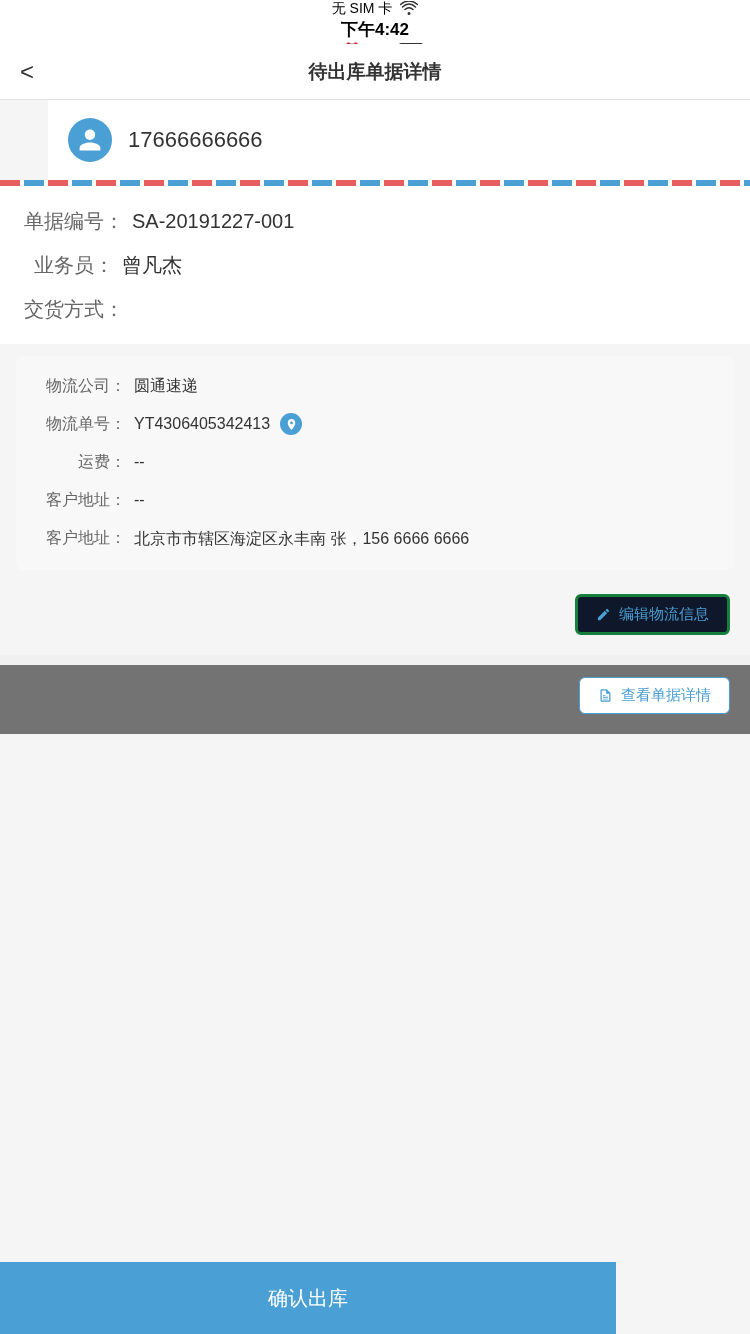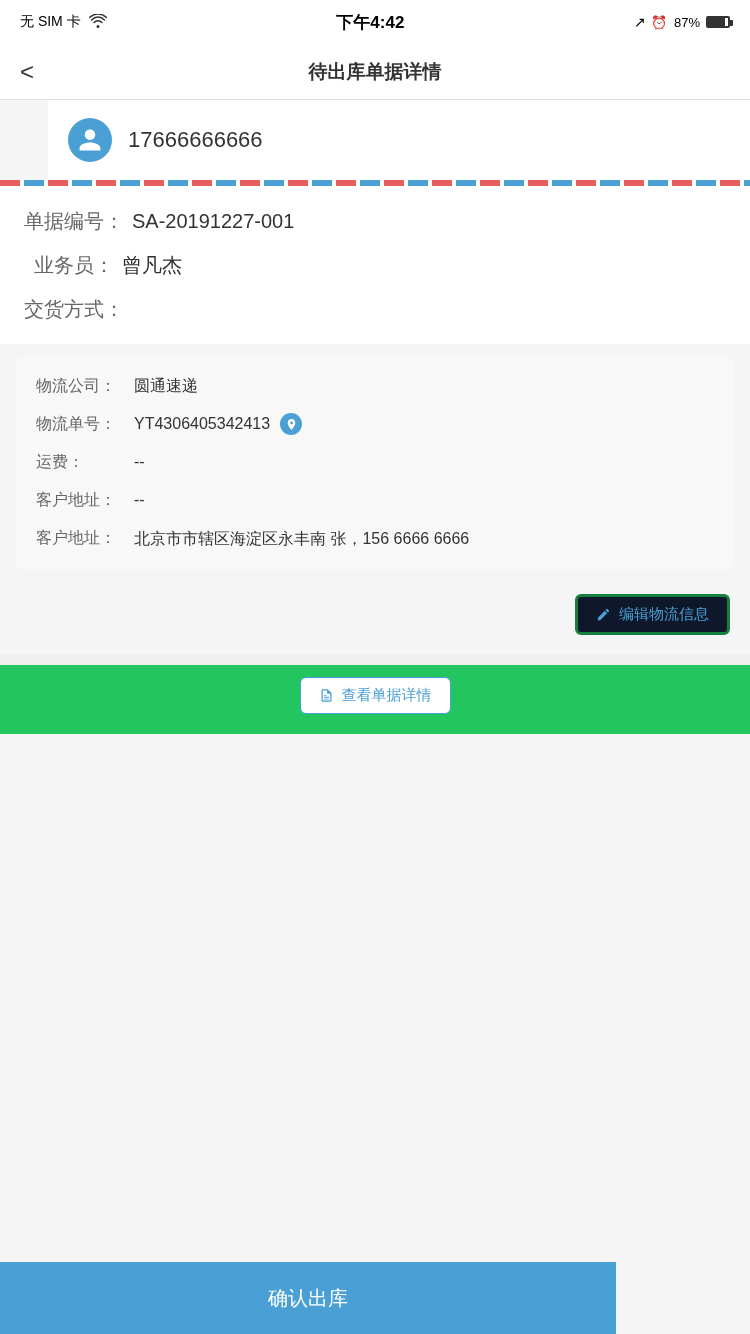--- a/index.html
+++ b/index.html
@@ -16,20 +16,21 @@
     
     .status-bar {
       background: #fff;
       height: 44px;
       display: flex;
       align-items: center;
       justify-content: space-between;
       padding: 0 20px;
       font-size: 15px;
       font-weight: 500;
+      flex-direction: column;
     }
     .status-left { display: flex; align-items: center; gap: 8px; font-size: 14px; }
     .status-center { font-size: 17px; font-weight: 600; }
     .status-right { display: flex; align-items: center; gap: 6px; font-size: 13px; }
     .battery-icon {
       display: inline-block;
       width: 24px; height: 12px;
       border: 2px solid #333;
       border-radius: 2px;
       position: relative;
@@ -152,20 +153,21 @@
       align-items: flex-start;
       margin-bottom: 14px;
       font-size: 16px;
       line-height: 1.5;
     }
     .logistics-row:last-child { margin-bottom: 0; }
     .logistics-label {
       color: #666;
       flex-shrink: 0;
       min-width: 90px;
+      text-align: right;
       margin-right: 8px;
     }
     .logistics-value {
       color: #333;
       flex: 1;
       display: flex;
       align-items: center;
       gap: 10px;
     }
     .location-icon {
@@ -210,23 +212,23 @@
     
     .goods-section {
       background: #fff;
       padding: 20px 24px;
       margin-bottom: 12px;
     }
 
     
     .view-details-btn-wrapper {
       display: flex;
-      justify-content: center;
+      justify-content: flex-end;
       padding: 12px 20px 20px;
-      background: #22c55e;
+      background: #737373;
     }
     .view-btn {
       border: 1px solid #4a9fd4;
       border-radius: 6px;
       padding: 8px 18px;
       color: #4a9fd4;
       font-size: 15px;
       display: flex;
       align-items: center;
       gap: 8px;

